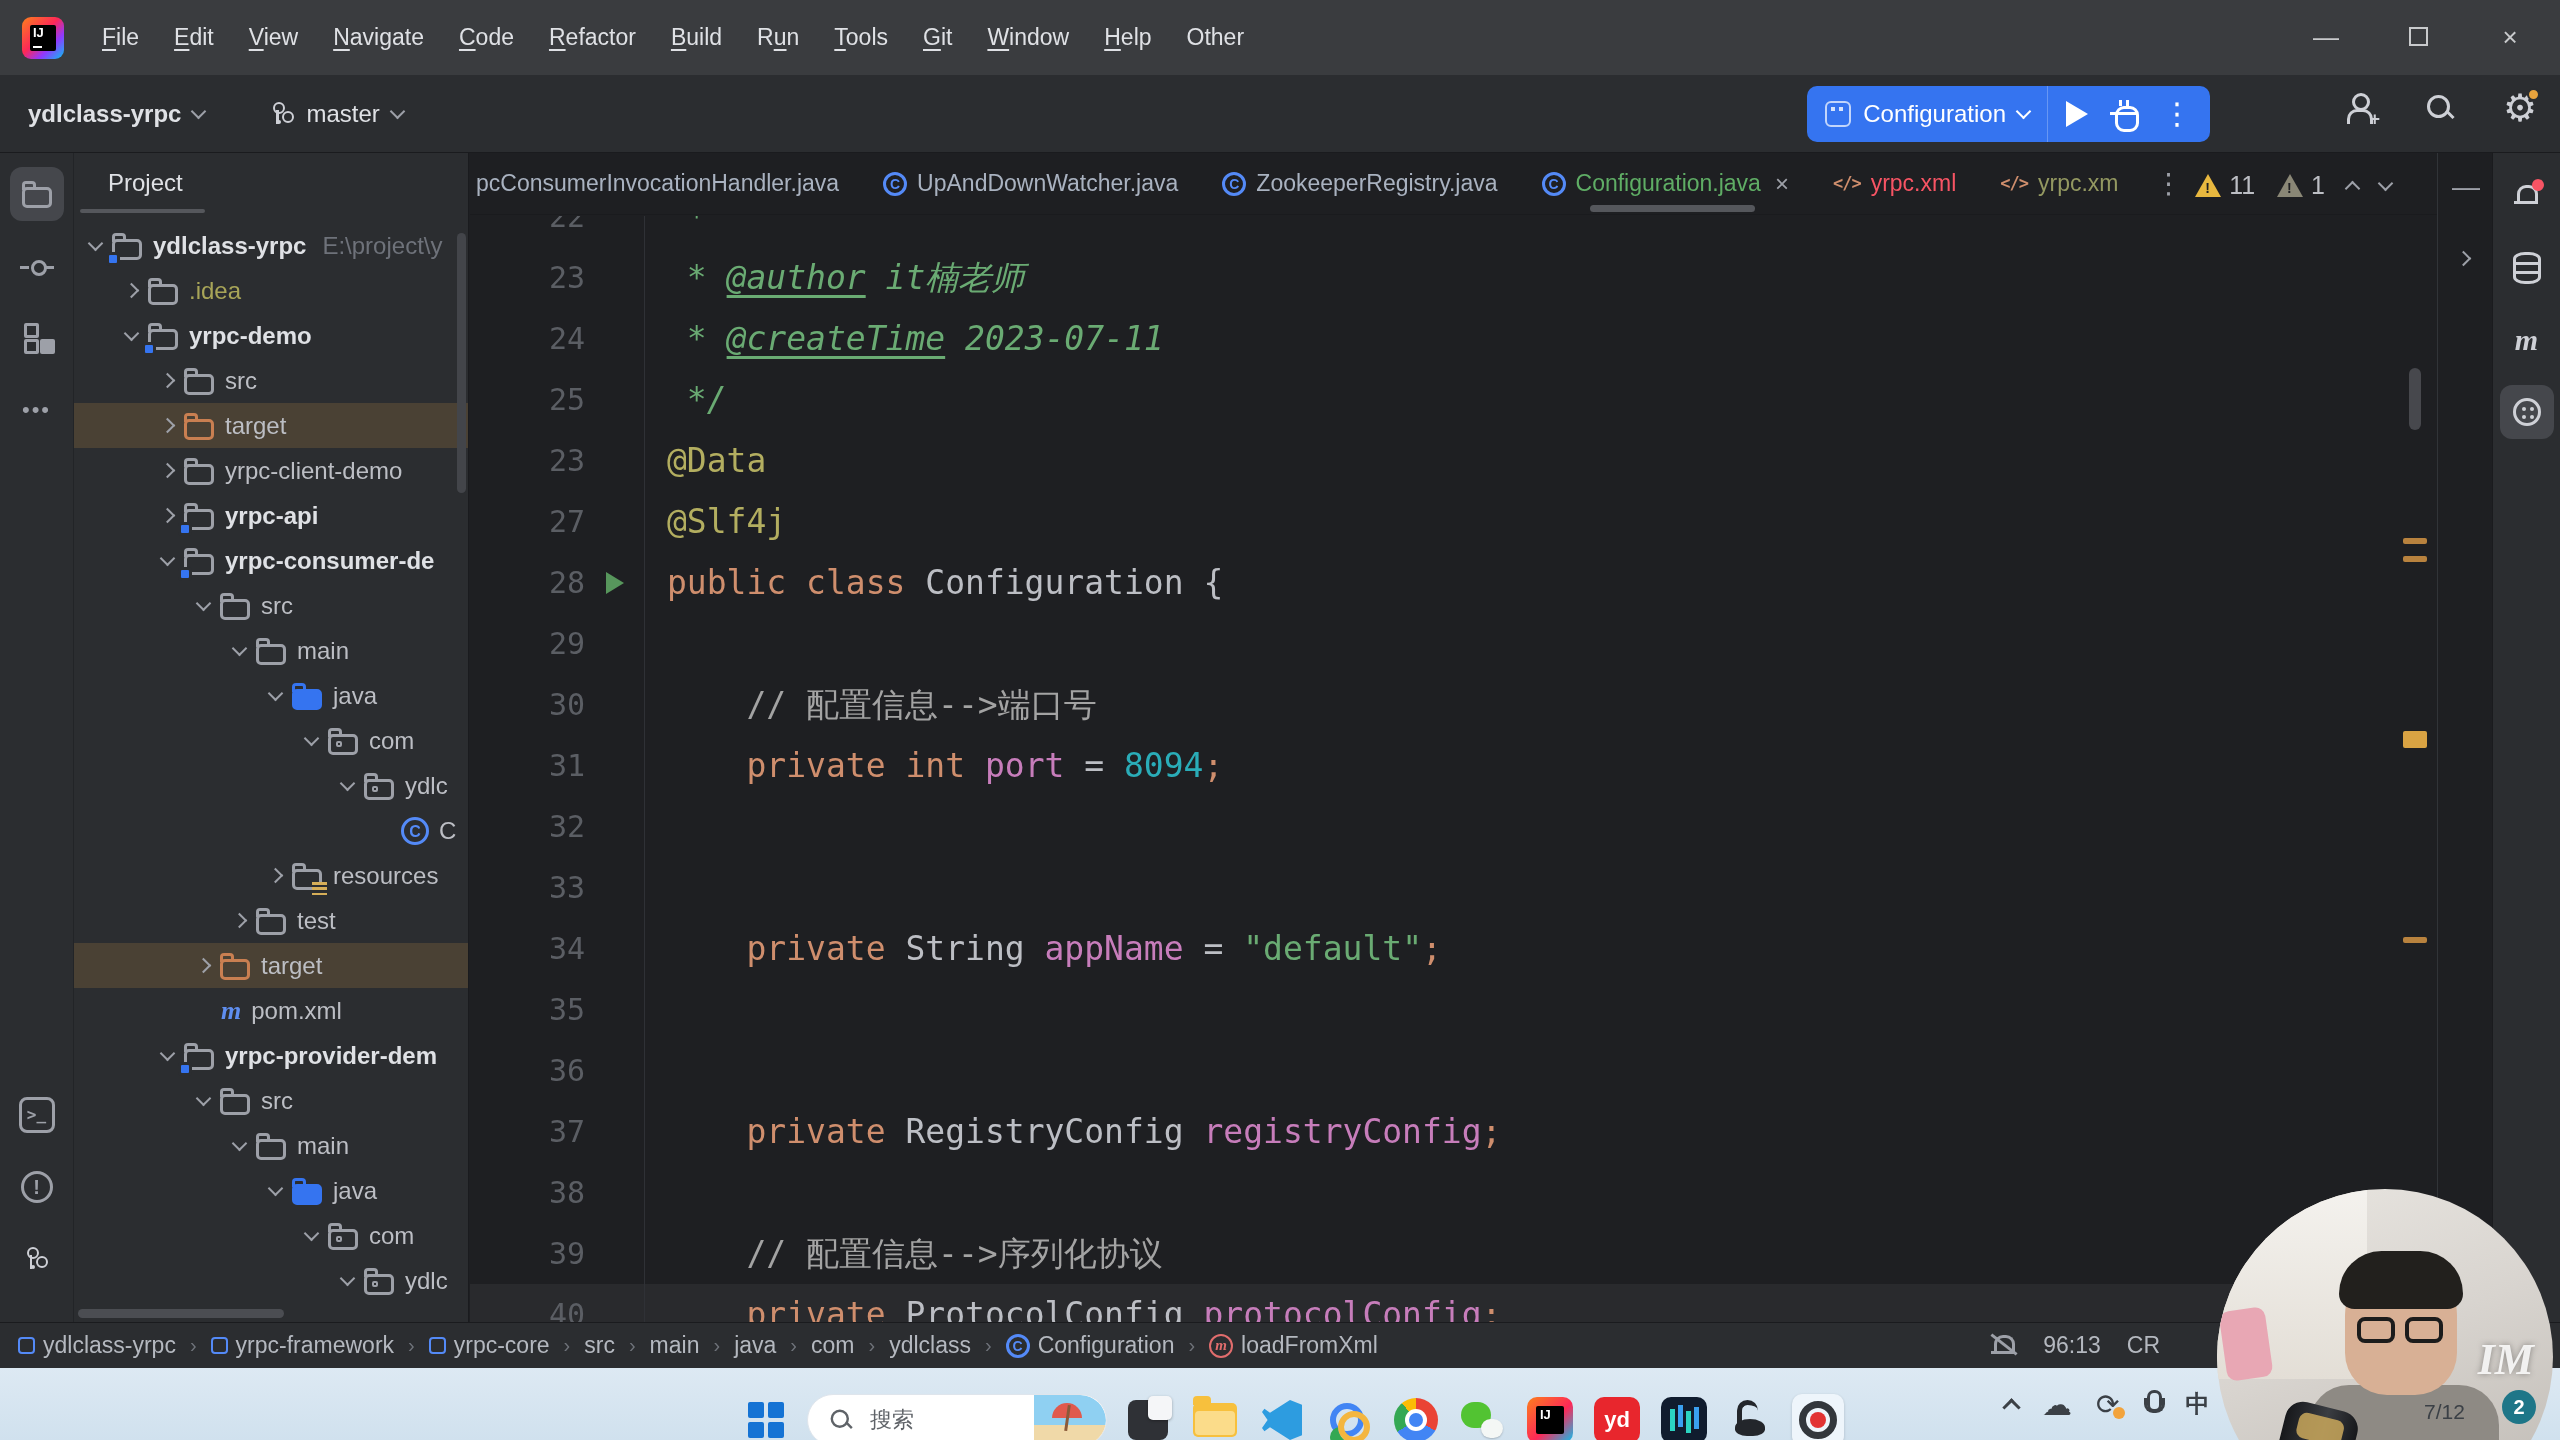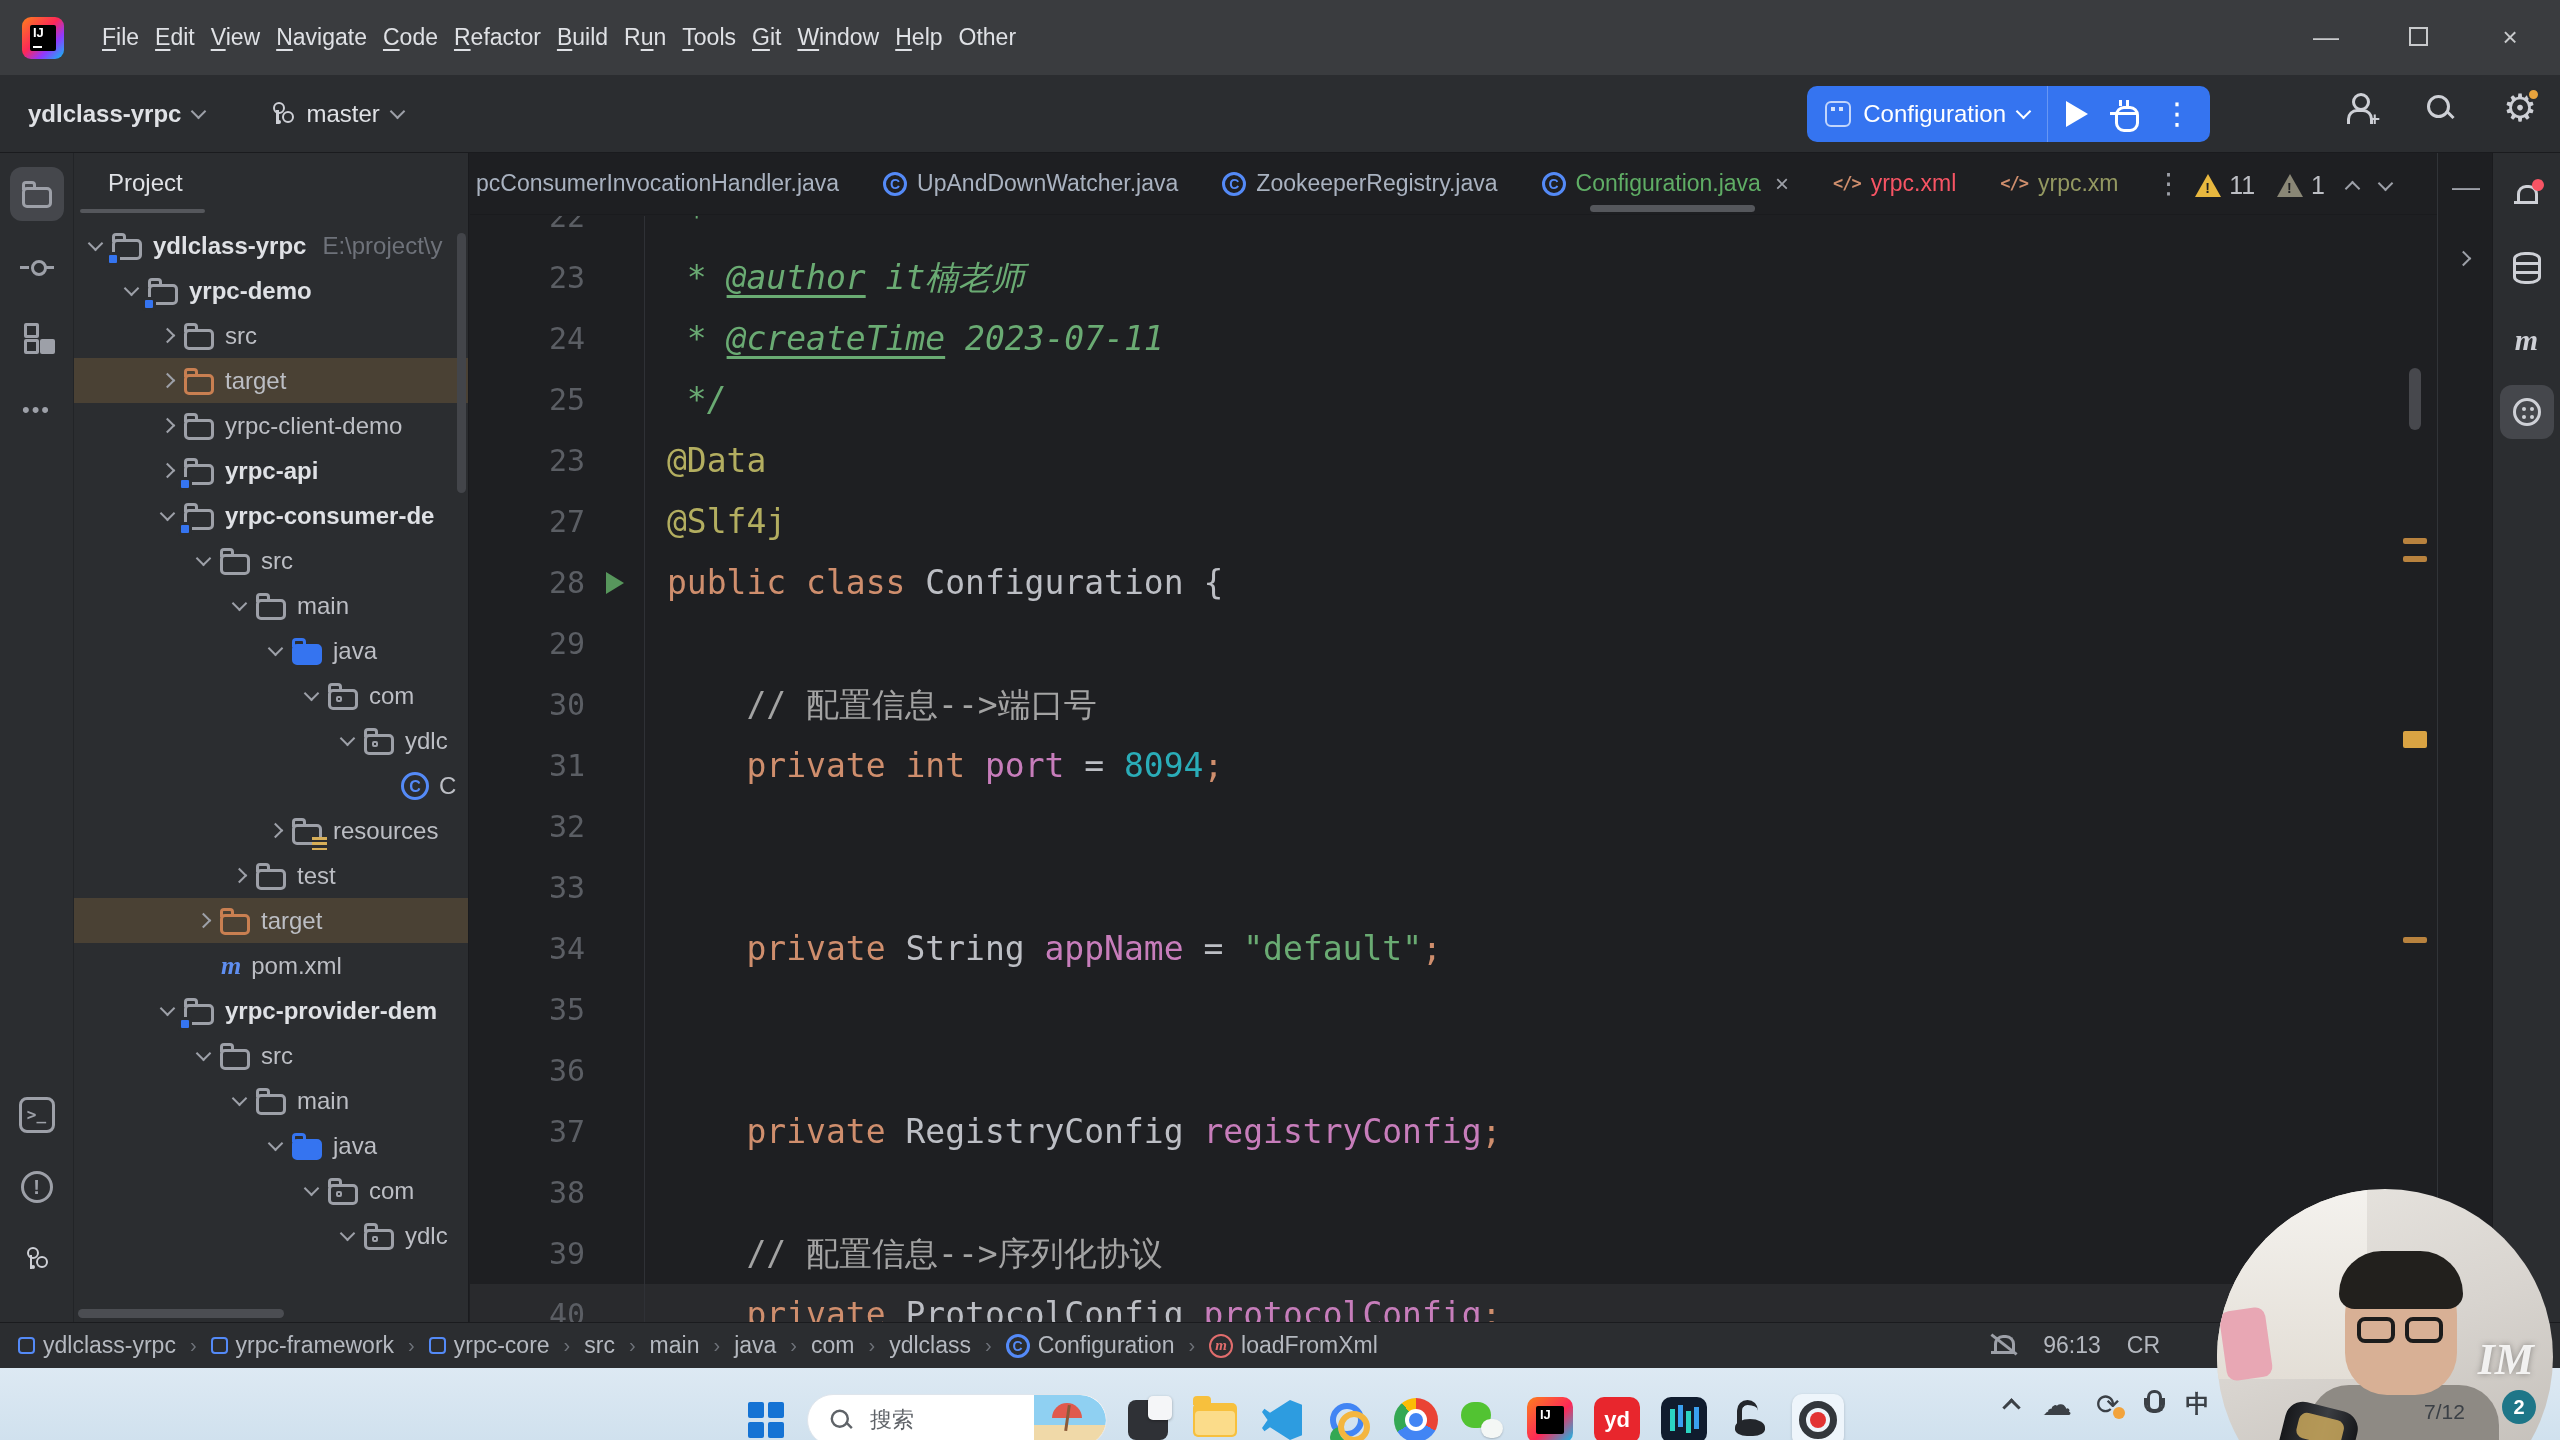--- a/index.html
+++ b/index.html
@@ -5,21 +5,21 @@
   *{margin:0;padding:0;box-sizing:border-box}
   html,body{width:2560px;height:1440px;overflow:hidden}
   body{position:relative;background:#1e1f22;font-family:"Liberation Sans",sans-serif;color:#bcbec4}
 
   
   #titlebar{position:absolute;left:0;top:0;right:0;height:75px;background:#3a3c3f;display:flex;align-items:center}
   .idea-logo{width:42px;height:42px;border-radius:9px;margin-left:22px;background:linear-gradient(135deg,#fc801d 0%,#fe2857 45%,#9039ff 70%,#07c3f2 100%);position:relative;flex:none}
   .idea-logo i{position:absolute;left:8px;top:8px;width:26px;height:26px;background:#000;border-radius:2px}
   .idea-logo s{position:absolute;left:11px;top:9px;color:#fff;font:bold 13px/14px "Liberation Sans",sans-serif;text-decoration:none}
   .idea-logo u{position:absolute;left:11px;bottom:11px;width:9px;height:2px;background:#fff}
-  #menubar{display:flex;gap:16px;margin-left:38px}
+  #menubar{display:flex;gap:35px;margin-left:38px}
   .menu-item{font-size:23px;color:#dfe1e5;cursor:default}
   .menu-item u{text-decoration:underline;text-underline-offset:4px}
   #win-controls{margin-left:auto;display:flex;align-items:center;gap:52px;margin-right:30px;color:#c8cacc}
   .wc{width:40px;text-align:center;font-size:26px}
   .wc.max i{display:inline-block;width:19px;height:19px;border:2px solid #c8cacc}
 
   
   #toolbar{position:absolute;left:0;top:75px;right:0;height:78px;background:#2b2d30;border-bottom:1px solid #1a1b1e;display:flex;align-items:center}
   .tb-widget{display:flex;align-items:center;gap:12px;color:#dfe1e5;font-size:24px;padding:10px 14px;border-radius:8px}
   #project-selector{margin-left:14px;font-weight:bold}
@@ -339,20 +339,28 @@
         <span class="chev open"></span>
         <span class="fold">
           <i></i>
           <b></b>
           <span class="badge"></span>
         </span>
         <span class="lbl bold">ydlclass-yrpc</span>
         <span class="sfx">E:\project\y</span>
       </div>
       <div class="trow" style="padding-left: 52px;">
+        <span class="chev closed"></span>
+        <span class="fold">
+          <i></i>
+          <b></b>
+        </span>
+        <span class="lbl olive">.idea</span>
+      </div>
+      <div class="trow" style="padding-left: 52px;">
         <span class="chev open"></span>
         <span class="fold">
           <i></i>
           <b></b>
           <span class="badge"></span>
         </span>
         <span class="lbl bold">yrpc-demo</span>
       </div>
       <div class="trow" style="padding-left: 88px;">
         <span class="chev closed"></span>

